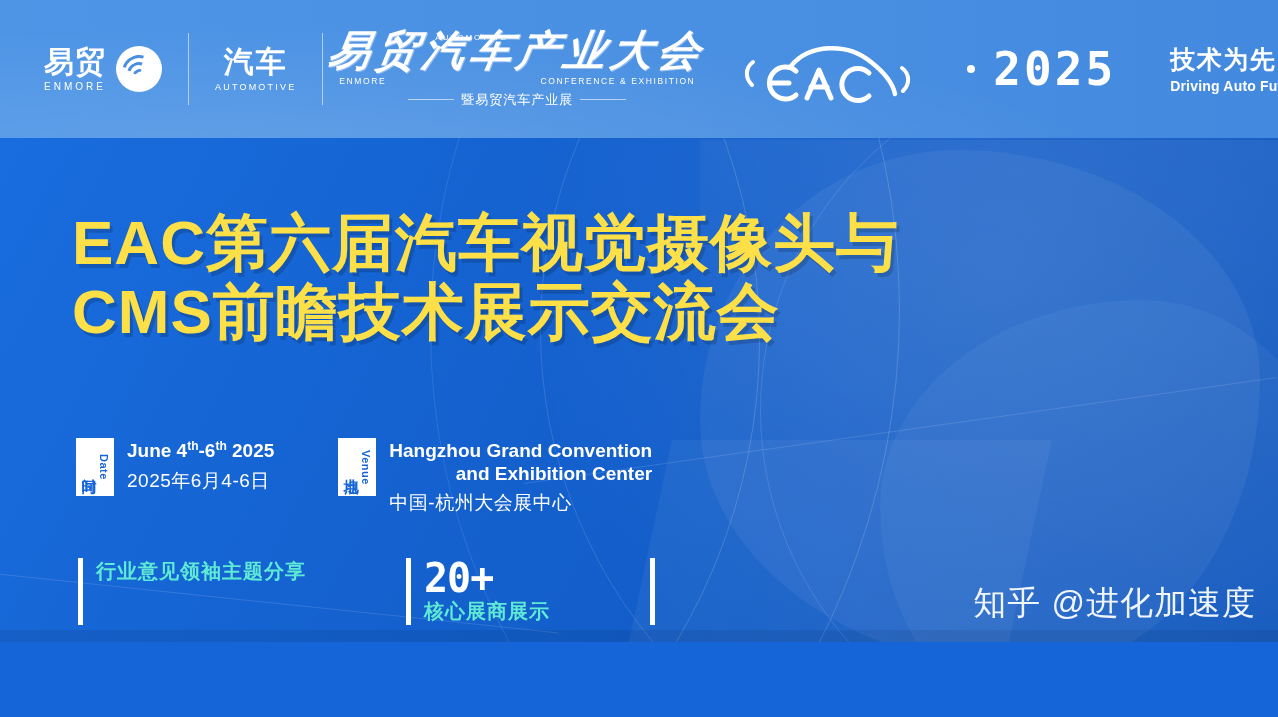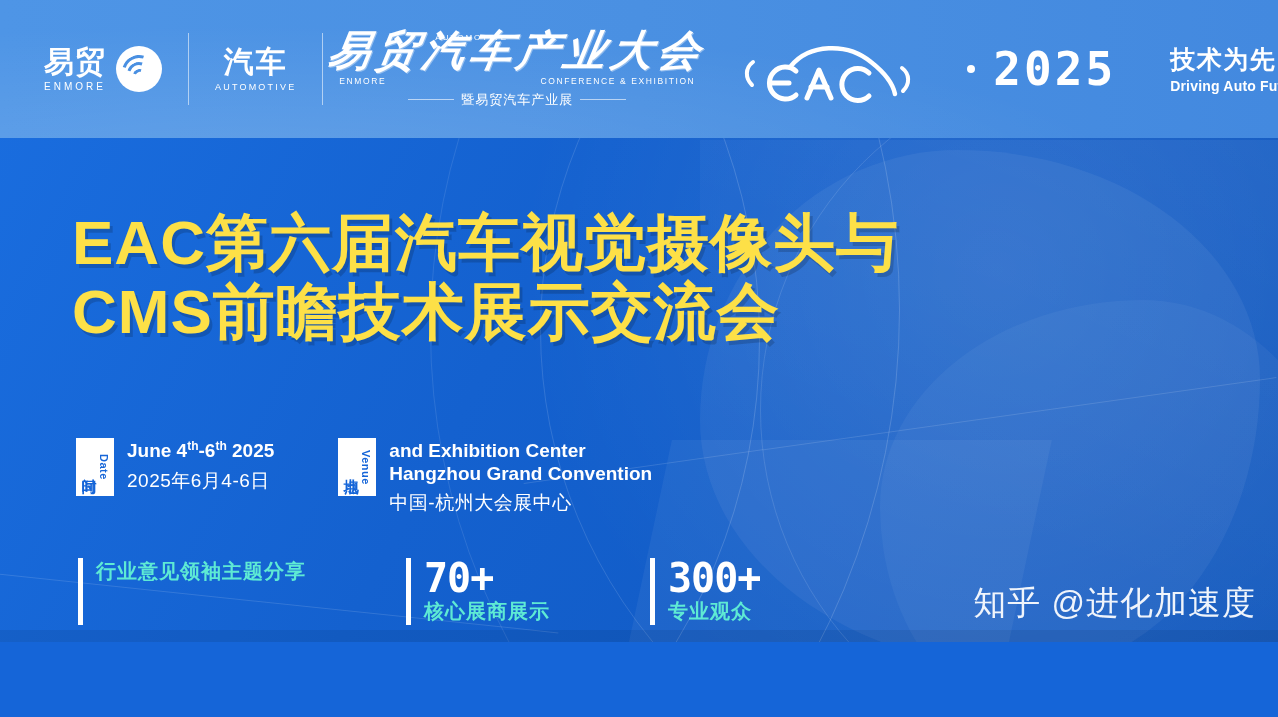--- a/index.html
+++ b/index.html
@@ -146,21 +146,21 @@
   }
   .tagbox .cn {
     color:#1565d8; font-size:15px; font-weight:bold; line-height:1.05;
     writing-mode:vertical-rl; text-orientation:upright; letter-spacing:0;
   }
   .tagbox .en {
     color:#1565d8; font-size:11px; font-weight:bold; line-height:1;
     writing-mode:vertical-rl; letter-spacing:.5px;
   }
   .info-text { padding-top:1px; }
-  .info-en { color:#fff; font-size:19px; font-weight:bold; line-height:1.22; }
+  .info-en { color:#fff; font-size:19px; font-weight:bold; line-height:1.22;text-align:right; }
   .info-cn { color:#fff; font-size:19px; font-weight:normal; margin-top:5px; letter-spacing:.5px; }
   .sup { font-size:12px; vertical-align:super; }
 
   
   .stats { position:absolute; left:78px; top:558px; display:flex; gap:100px; }
   .stat { display:flex; gap:13px; }
   .stat-bar { width:5px; background:#fff; flex:none; }
   .stat-num {
     color:#fff; font-size:40px; font-weight:bold; line-height:1;
     font-family:"DejaVu Sans Mono","Liberation Mono",monospace;
@@ -271,46 +271,42 @@
         <div class="info-cn">2025年6月4-6日</div>
       </div>
     </div>
 
     <div class="info-item">
       <div class="tagbox">
         <span class="cn">地点</span>
         <span class="en">Venue</span>
       </div>
       <div class="info-text">
+        <div class="info-en">Hangzhou Grand Convention</div>
         <div class="info-en">and Exhibition Center</div>
-        <div class="info-en">Hangzhou Grand Convention</div>
         <div class="info-cn">中国-杭州大会展中心</div>
       </div>
     </div>
 
   </div>
 
   <div class="stats">
     <div class="stat">
       <div class="stat-bar"></div>
       <div>
         <div class="stat-lbl">行业意见领袖主题分享</div>
       </div>
     </div>
     <div class="stat">
       <div class="stat-bar"></div>
       <div>
-        <div class="stat-num">70+</div>
+        <div class="stat-num">20+</div>
         <div class="stat-lbl">核心展商展示</div>
       </div>
     </div>
     <div class="stat">
       <div class="stat-bar"></div>
-      <div>
-        <div class="stat-num">300+</div>
-        <div class="stat-lbl">专业观众</div>
-      </div>
     </div>
   </div>
 
   <div class="watermark">知乎 @进化加速度</div>
 
 </div>
 
 </body></html>

